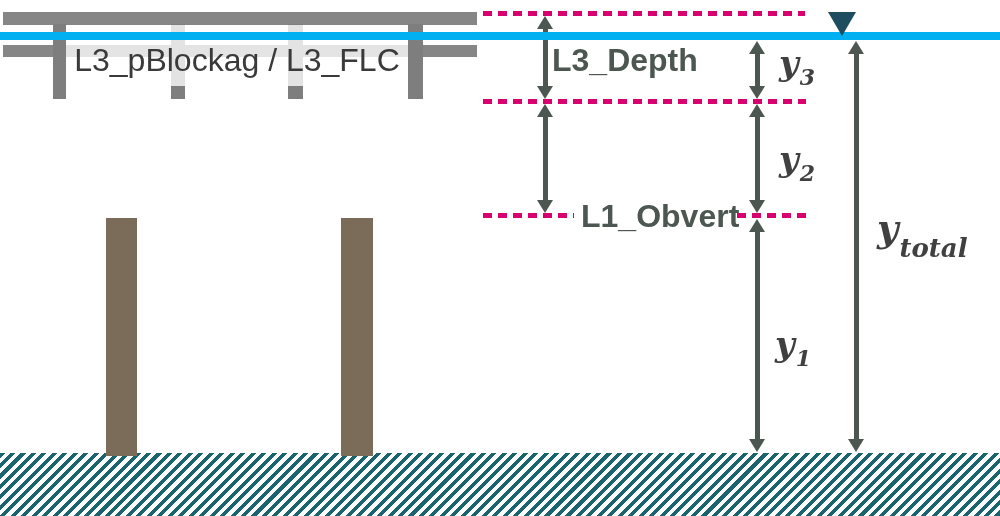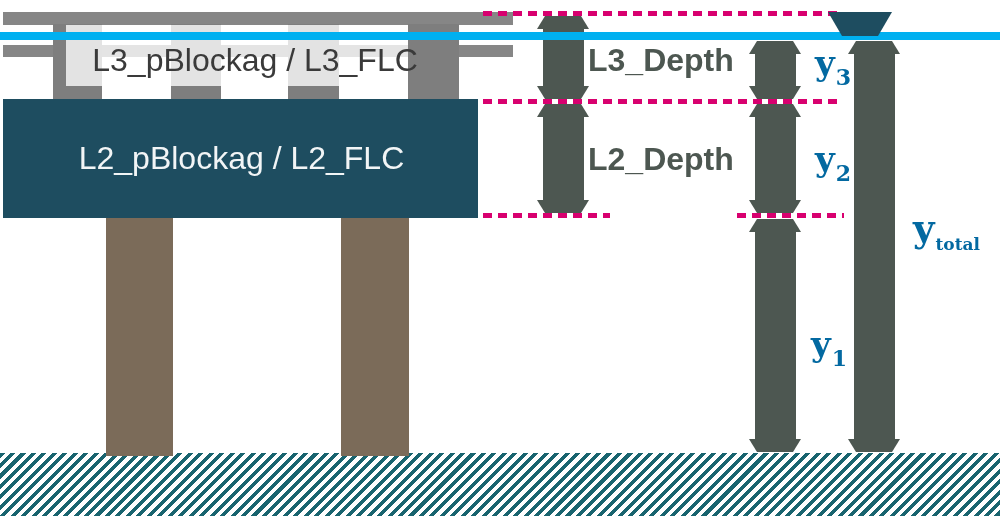--- a/index.html
+++ b/index.html
@@ -1,20 +1,20 @@
 <!DOCTYPE html>
 <html><head>
 <meta charset="utf-8">
 <style>
   html,body{margin:0;padding:0;background:#ffffff;}
   .stage{
     position:relative;width:1000px;height:516px;background:#ffffff;
     overflow:hidden;font-family:"Liberation Sans",sans-serif;
   }
-  .abs{position:absolute;padding-left:36px;}
+  .abs{position:absolute;}
 
   
   .rail{background:#868686;z-index:3;}
   .rail-top{left:3px;top:12px;width:474px;height:13px;}
   .rail-low{left:3px;top:45px;width:474px;height:12px;}
   .post{background:#7e7e7e;top:24px;height:75px;z-index:3;}
   .post1{left:53px;width:13px;}
   .post2{left:171px;width:14px;}
   .post3{left:288px;width:15px;}
   .post4{left:408px;width:15px;}
@@ -67,50 +67,47 @@
     border-left:8px solid transparent;border-right:8px solid transparent;}
   .head-up{border-bottom:13px solid #4d5751;}
   .head-down{border-top:13px solid #4d5751;}
 
   
   .glabel{
     color:#4d5751;font-size:32px;font-weight:600;line-height:1.15;
     white-space:nowrap;z-index:10;
   }
   .mathlabel{
-    color:#0369a1;font-family:"DejaVu Serif",serif;
-    font-weight:bold;z-index:10;white-space:nowrap;
+    color:#404040;font-family:"DejaVu Serif",serif;
+    font-style:italic;font-weight:bold;z-index:10;white-space:nowrap;
   }
   .mbase{font-size:34px;line-height:1;}
   .msub{font-size:22px;position:relative;top:10px;margin-left:1px;}
   .mbase-big{font-size:37px;line-height:1;}
-  .msub-word{font-size:17px;position:relative;top:9px;margin-left:1px;margin-top:37px;}
+  .msub-word{font-size:26px;position:relative;top:16px;margin-left:1px;margin-top:37px;}
 </style>
 </head>
 <body>
 
 <div class="stage">
 
   <div class="abs ground"></div>
 
   <div class="abs pier pier-left"></div>
   <div class="abs pier pier-right"></div>
 
   <div class="abs rail rail-top"></div>
   <div class="abs rail rail-low"></div>
   <div class="abs post post1"></div>
   <div class="abs post post2"></div>
   <div class="abs post post3"></div>
   <div class="abs post post4"></div>
 
   <div class="abs l3-box">
     <span>L3_pBlockag / L3_FLC</span>
-  </div>
-  <div class="abs l2-box">
-    <span>L2_pBlockag / L2_FLC</span>
   </div>
 
   <div class="abs dash dash-a"></div>
   <div class="abs dash dash-b"></div>
   <div class="abs dash dash-c1"></div>
   <div class="abs dash dash-c2"></div>
 
   <div class="abs head head-up" style="left:537px;top:16px;"></div>
   <div class="abs shaft" style="left:543px;top:24px;height:67px;"></div>
   <div class="abs head head-down" style="left:537px;top:86px;"></div>
@@ -132,21 +129,21 @@
   <div class="abs head head-down" style="left:749px;top:439px;"></div>
 
   <div class="abs head head-up" style="left:848px;top:41px;"></div>
   <div class="abs shaft" style="left:854px;top:49px;height:395px;"></div>
   <div class="abs head head-down" style="left:848px;top:439px;"></div>
 
   <div class="abs water-line"></div>
   <div class="abs water-marker"></div>
 
   <div class="abs glabel" style="left:552px;top:42px;text-align:right;">L3_Depth</div>
-  <div class="abs glabel" style="left:552px;top:141px;">L2_Depth</div>
+  <div class="abs glabel" style="left:581px;top:198px;">L1_Obvert</div>
 
   <div class="abs mathlabel" style="left:779px;top:46px;">
     <span class="mbase">y</span><span class="msub">3</span>
   </div>
   <div class="abs mathlabel" style="left:779px;top:142px;">
     <span class="mbase">y</span><span class="msub">2</span>
   </div>
   <div class="abs mathlabel" style="left:775px;top:313px;margin-top:14px;">
     <span class="mbase">y</span><span class="msub">1</span>
   </div>

